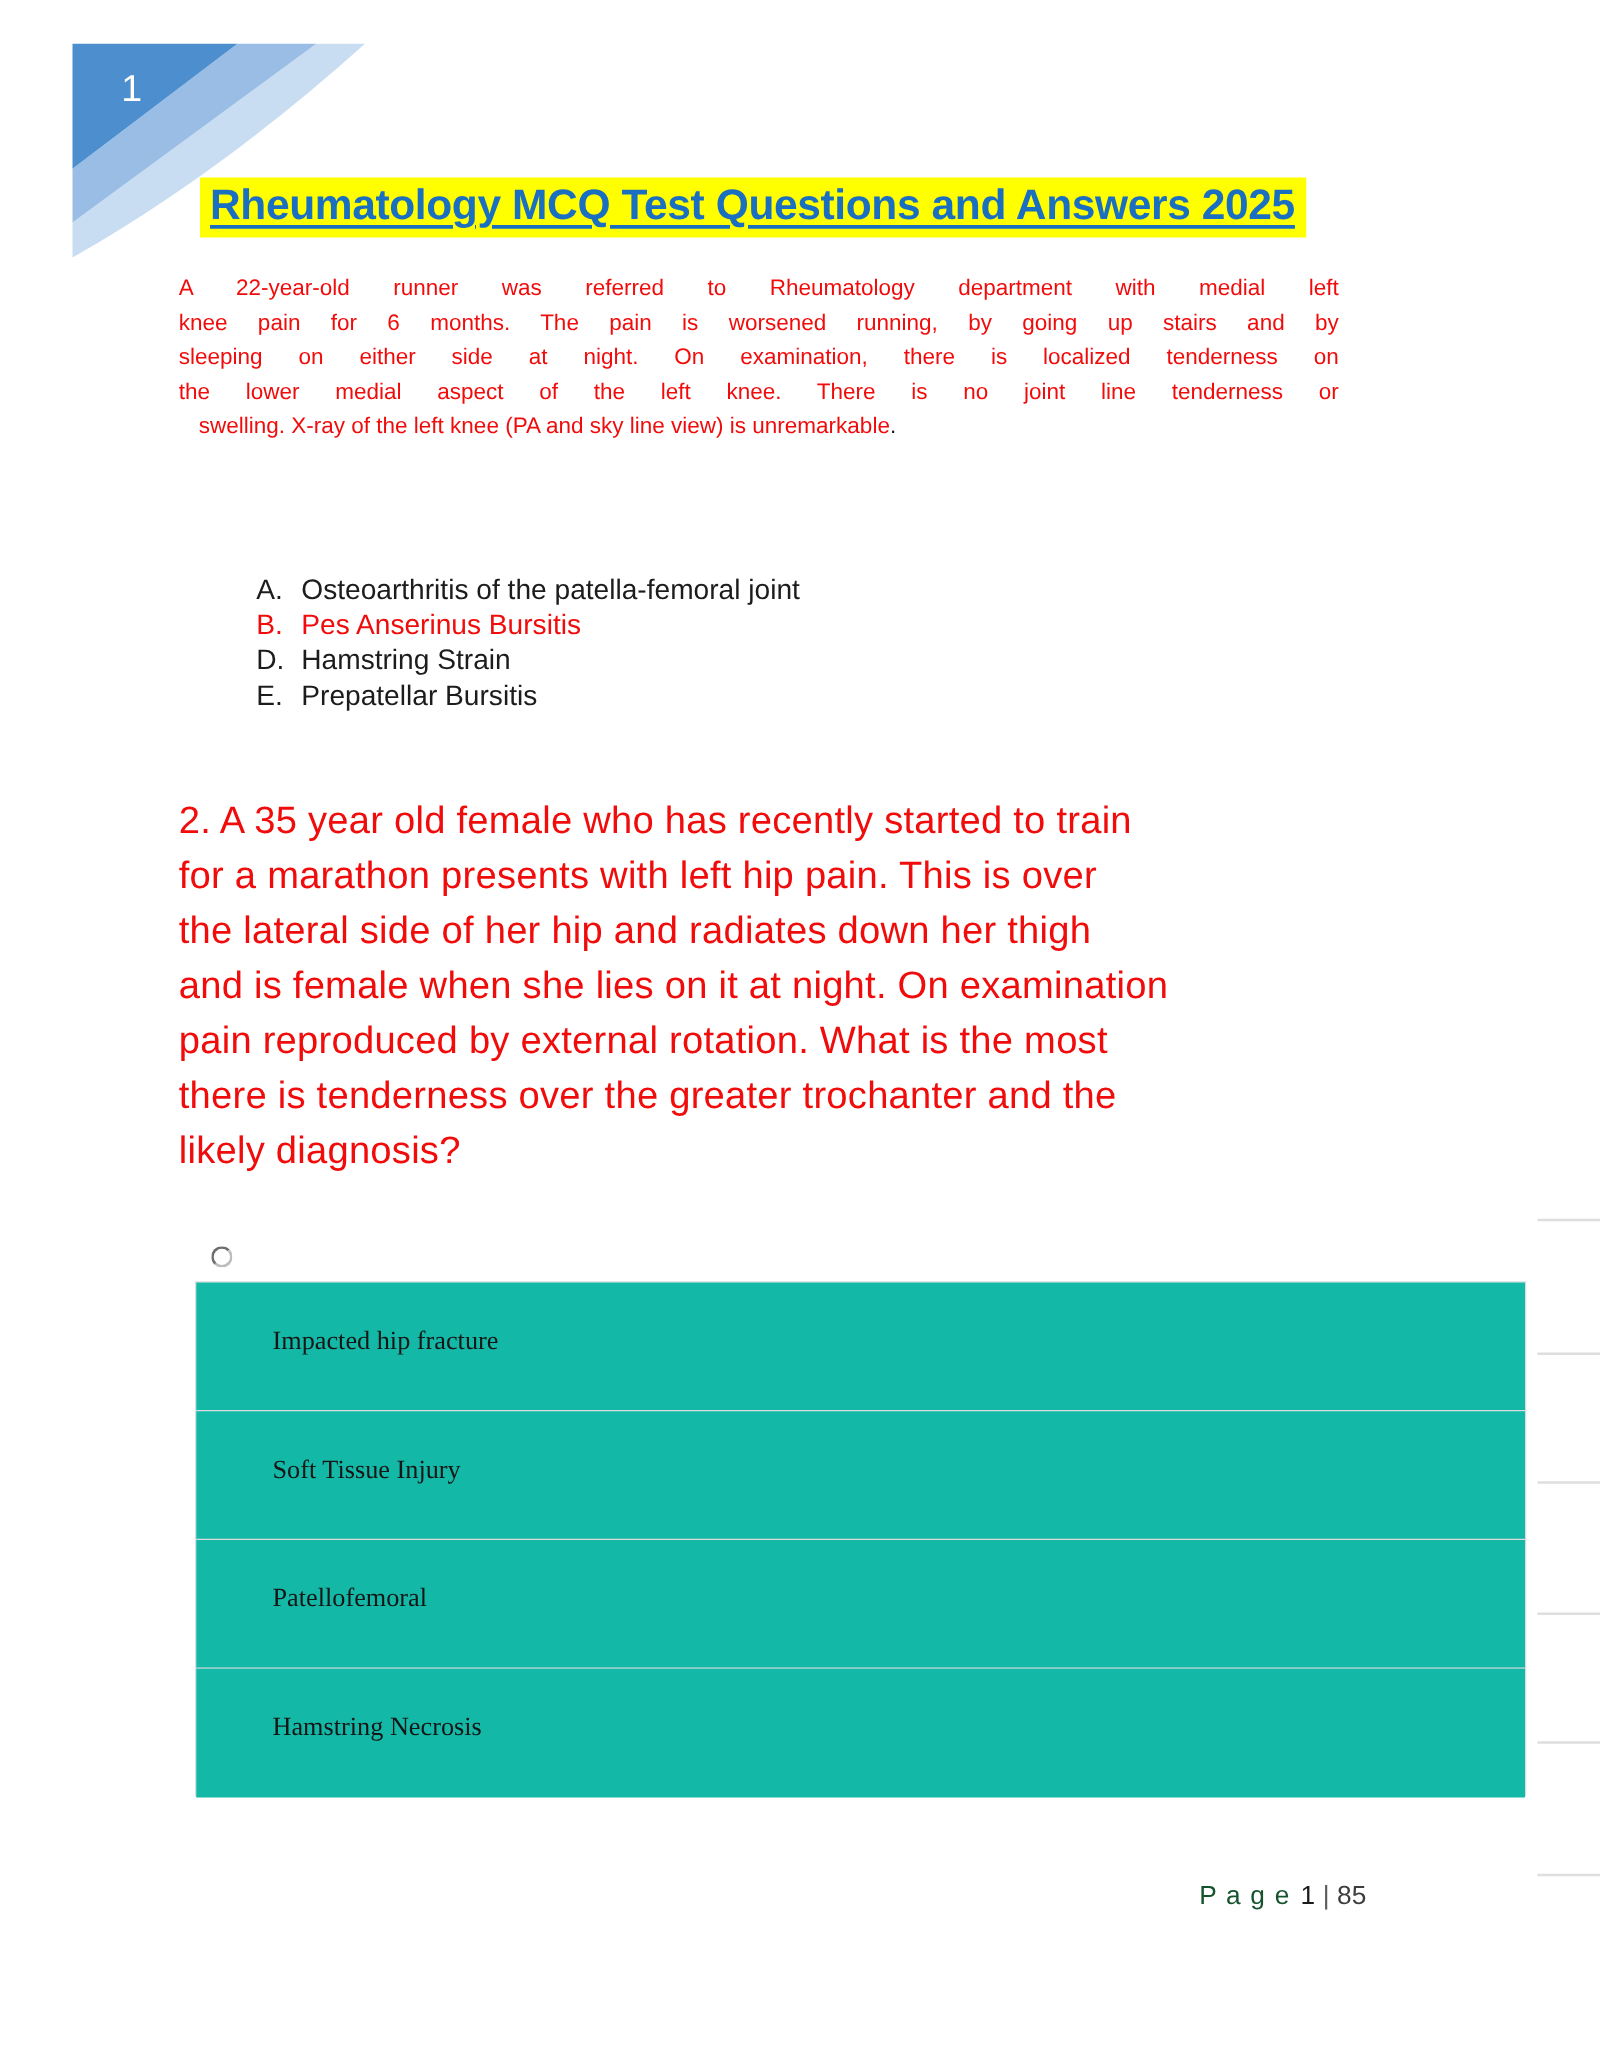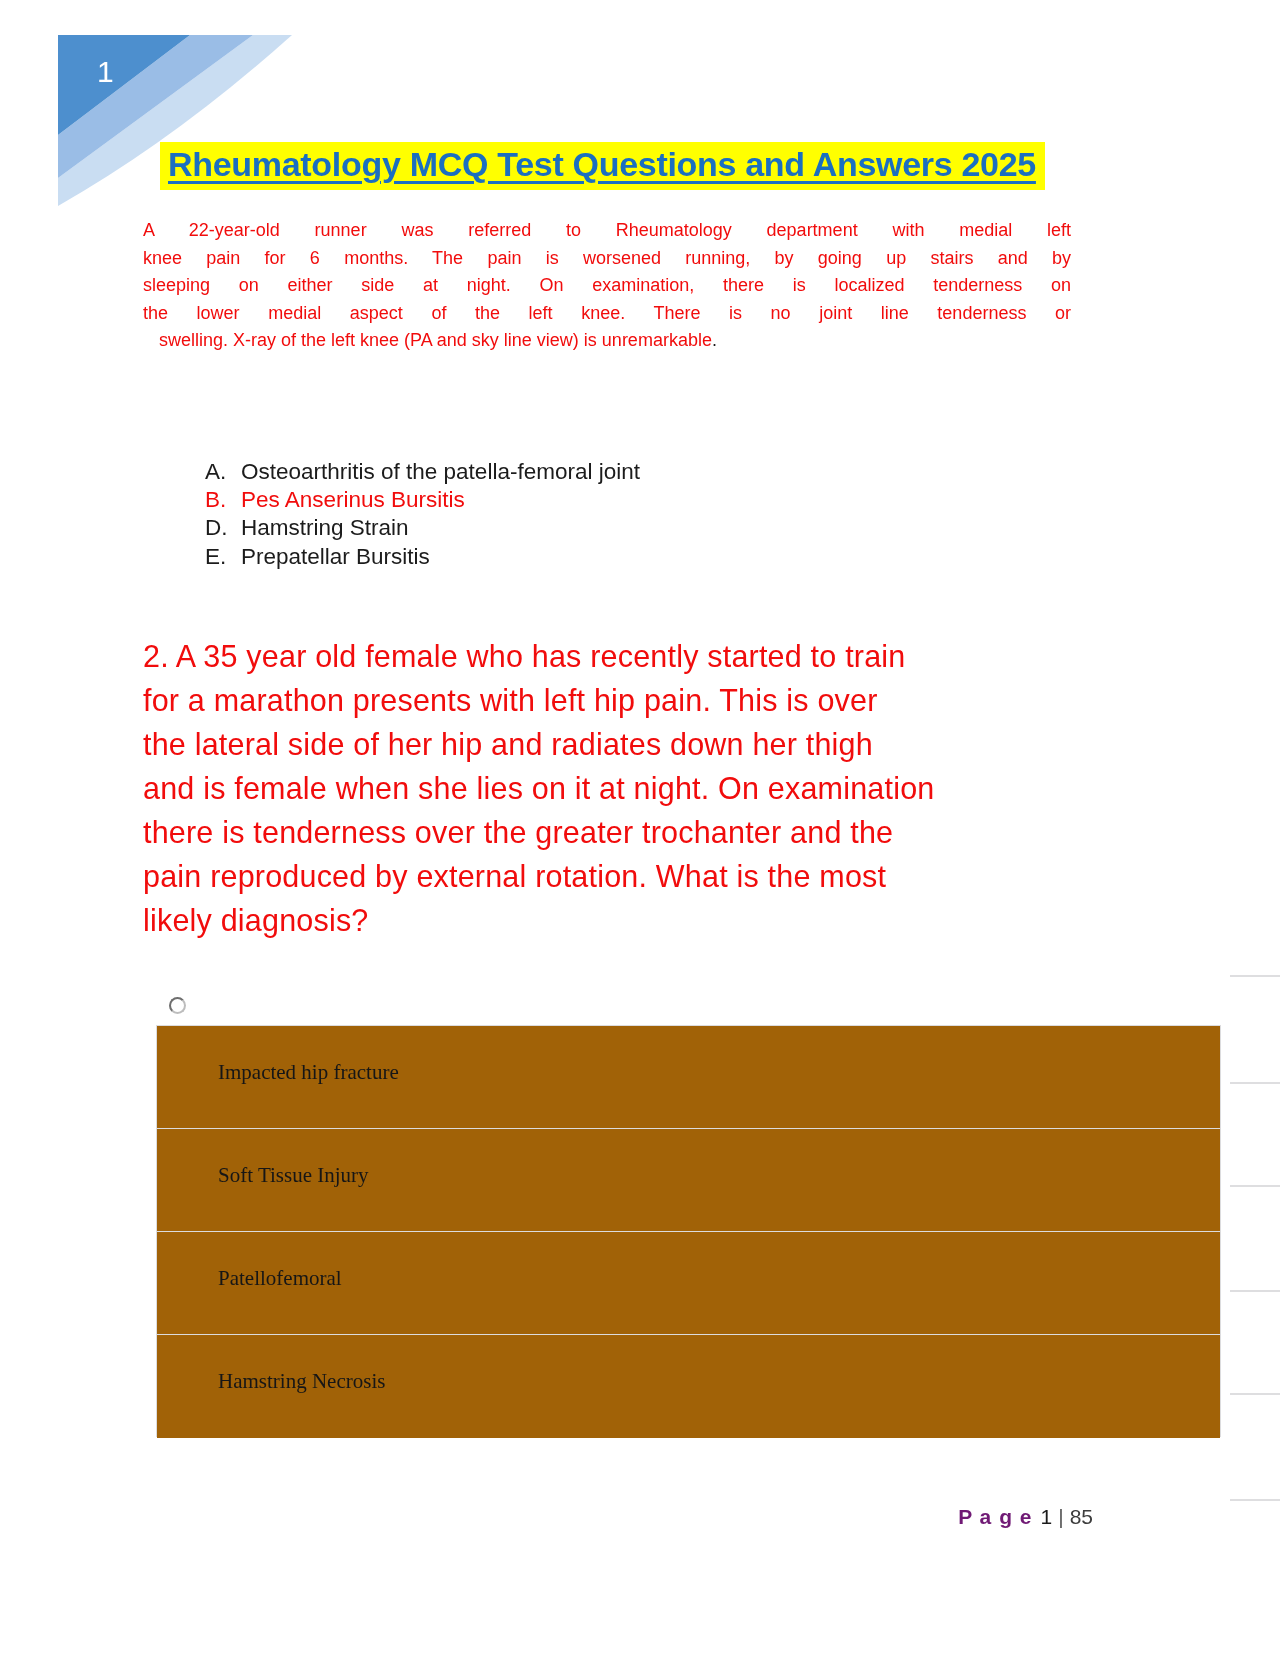--- a/index.html
+++ b/index.html
@@ -79,34 +79,34 @@
   .opt-table{
     position:absolute;left:156px;top:1025px;width:1065px;height:412px;
     border:1px solid var(--box-border);
   }
   .opt-cell{
     height:103px;
     border-bottom:1px solid var(--box-border);
     padding:34px 0 0 61px;
     font-family:"Liberation Serif", serif;
     font-size:21px;color:#161616;
-    background:#a16207;
+    background:#14b8a6;
   }
   .opt-cell:last-child{border-bottom:none;}
   
   .edge-mark{
     position:absolute;left:1230px;width:50px;height:2px;
     background:#dedee0;
   }
   
   .footer{
     position:absolute;top:1505px;right:187px;
     font-size:21px;color:#3d3d3d;white-space:nowrap;
   }
-  .footer .f-label{color:#701a75;letter-spacing:1px;font-weight:bold;}
+  .footer .f-label{color:#14532d;letter-spacing:1px;}
   .footer .f-page{color:#1b1b1b;margin:0 6px 0 8px;}
   .footer .f-sep{color:#5a5a5a;margin-right:6px;}
 </style>
 </head>
 <body>
 
 <div class="page">
 
   <svg class="corner-svg" viewBox="0 0 240 172" xmlns="http://www.w3.org/2000/svg">
     <path d="M197,1 L236,1 Q120,105 2,172 L2,144 Z" fill="#C9DDF2"></path>
@@ -134,22 +134,22 @@
       <div class="opt-row hl"><span class="opt-letter">B.</span><span class="opt-text">Pes Anserinus Bursitis</span></div>
       <div class="opt-row"><span class="opt-letter">D.</span><span class="opt-text">Hamstring Strain</span></div>
       <div class="opt-row"><span class="opt-letter">E.</span><span class="opt-text">Prepatellar Bursitis</span></div>
     </div>
 
   <div class="q2-block" id="q2-block">
       <div class="q2-line">2. A 35 year old female who has recently started to train</div>
       <div class="q2-line">for a marathon presents with left hip pain. This is over</div>
       <div class="q2-line">the lateral side of her hip and radiates down her thigh</div>
       <div class="q2-line">and is female when she lies on it at night. On examination</div>
+      <div class="q2-line">pain reproduced by external rotation. What is the most</div>
       <div class="q2-line">there is tenderness over the greater trochanter and the</div>
-      <div class="q2-line">pain reproduced by external rotation. What is the most</div>
       <div class="q2-line">likely diagnosis?</div>
     </div>
 
   <div id="radios">
       <div class="radio" style="top: 997px;"></div>
       <div class="radio" style="top: 1101px;"></div>
       <div class="radio" style="top: 1205px;"></div>
       <div class="radio" style="top: 1309px;"></div>
       <div class="radio" style="top: 1413px;"></div>
     </div>

